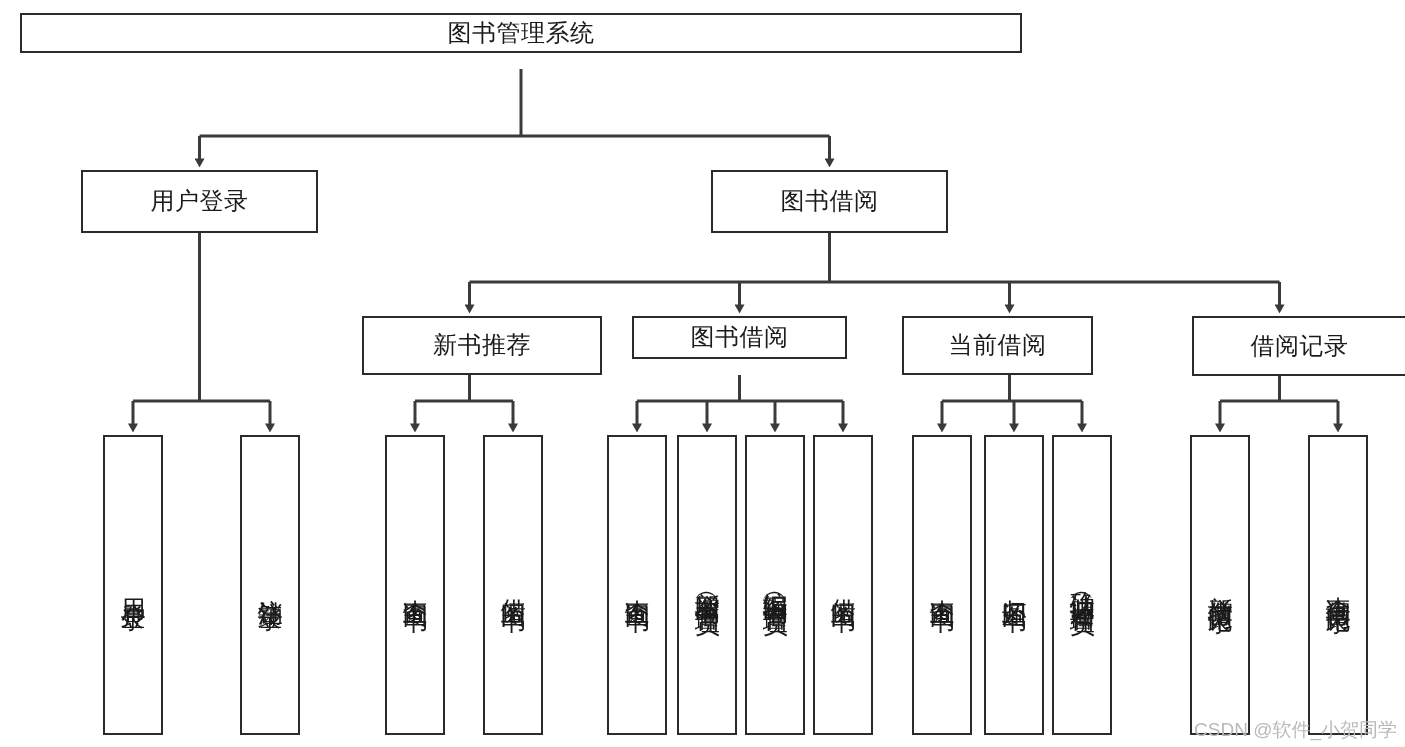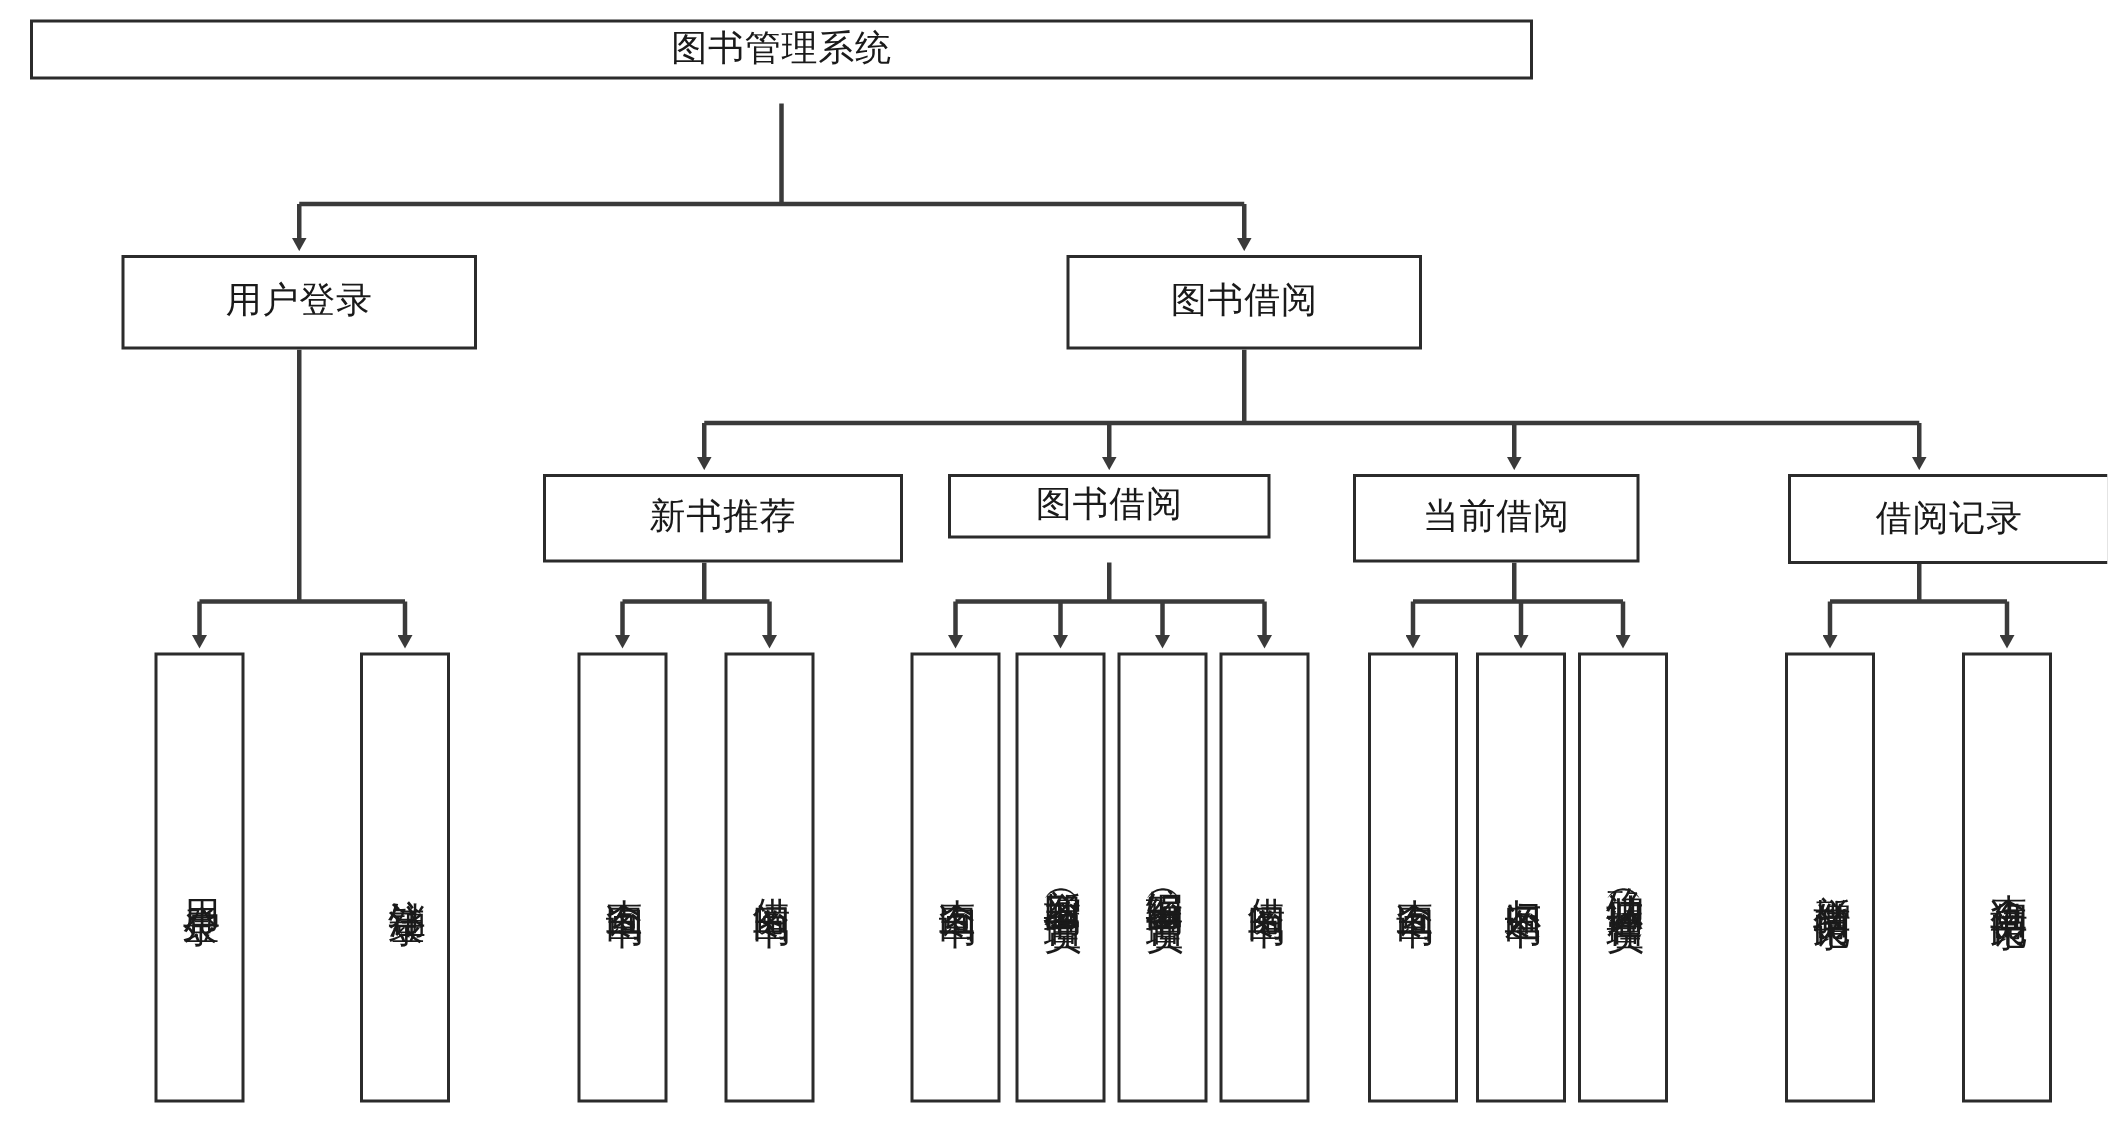--- a/index.html
+++ b/index.html
@@ -174,14 +174,15 @@
         <span class="node-label">确认归还（管理员）</span>
       </div>
       <div class="node vert" style="left: 1190px; top: 435px; width: 60px; height: 300px;">
         <span class="node-label">新增借阅记录</span>
       </div>
       <div class="node vert" style="left: 1308px; top: 435px; width: 60px; height: 300px;">
         <span class="node-label">查询借阅记录</span>
       </div>
     </div>
 
+  <div class="watermark">CSDN @软件_小贺同学</div>
 
 </div>
 
 </body></html>

